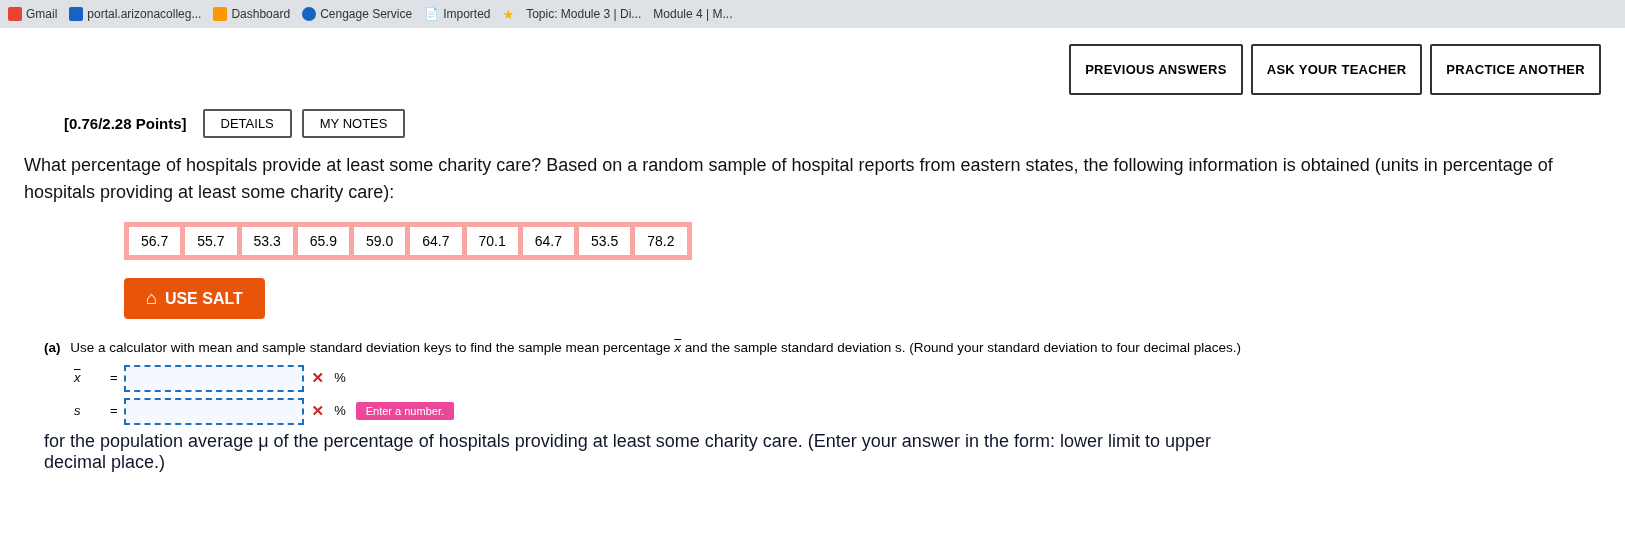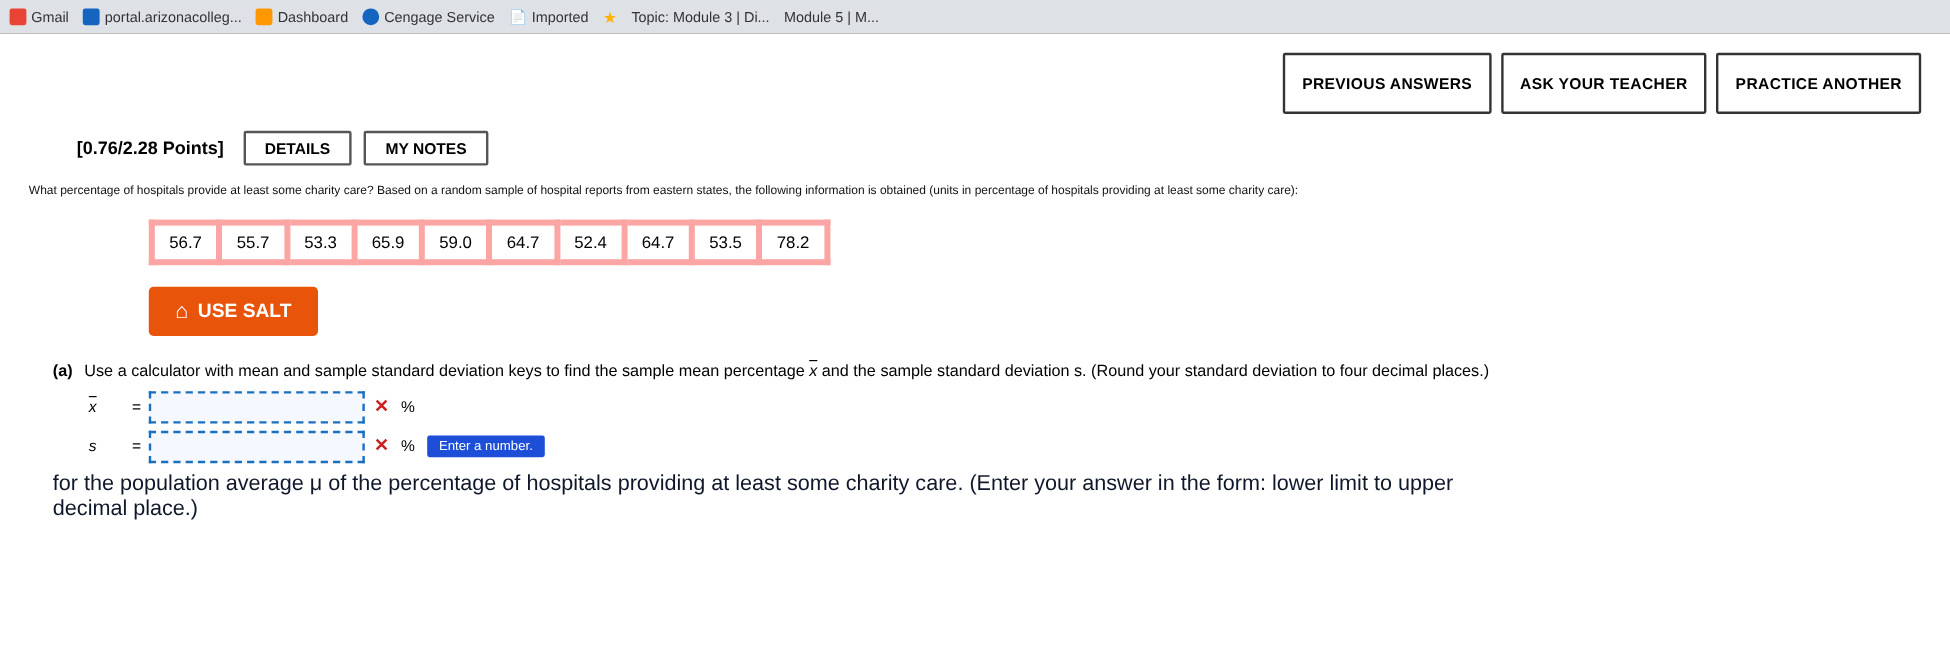--- a/index.html
+++ b/index.html
@@ -77,28 +77,28 @@
       font-size: 15px;
       font-weight: bold;
       margin-right: 6px;
       margin-left: 40px;
     }
     .detail-btn {
       border: 2px solid #555;
       background: #fff;
       padding: 5px 16px;
       font-size: 13px;
-      font-weight: bold;
+      font-weight: normal;
       cursor: pointer;
       border-radius: 2px;
     }
 
     
     .question-text {
-      font-size: 10px;
+      font-size: 18px;
       line-height: 1.5;
       margin-bottom: 16px;
       color: #111;
     }
 
     
     .data-table {
       border-collapse: collapse;
       margin-left: 100px;
       margin-bottom: 18px;
@@ -180,21 +180,21 @@
     }
     .x-close {
       color: #cc2222;
       font-size: 15px;
       font-weight: bold;
       cursor: pointer;
       margin-left: 2px;
     }
 
     .enter-number-btn {
-      background: #1d4ed8;
+      background: #ec4899;
       color: #fff;
       border: none;
       padding: 3px 10px;
       font-size: 11px;
       cursor: pointer;
       border-radius: 2px;
       margin-left: 4px;
     }
 
     
@@ -234,21 +234,21 @@
     <div style="font-size:12px;">📄</div>
     <span>Imported</span>
   </div>
   <div class="tab-item">
     <span class="favicon-star">★</span>
   </div>
   <div class="tab-item">
     <span>Topic: Module 3 | Di...</span>
   </div>
   <div class="tab-item">
-    <span>Module 5 | M...</span>
+    <span>Module 4 | M...</span>
   </div>
 </div>
 
 <div class="main-content">
 
   <div class="action-buttons">
     <button class="action-btn">PREVIOUS ANSWERS</button>
     <button class="action-btn">ASK YOUR TEACHER</button>
     <button class="action-btn">PRACTICE ANOTHER</button>
   </div>
@@ -263,21 +263,21 @@
 
   <table class="data-table">
     <tbody>
       <tr>
         <td>56.7</td>
         <td>55.7</td>
         <td>53.3</td>
         <td>65.9</td>
         <td>59.0</td>
         <td>64.7</td>
-        <td>52.4</td>
+        <td>70.1</td>
         <td>64.7</td>
         <td>53.5</td>
         <td>78.2</td>
       </tr>
     </tbody>
   </table>
 
   <button class="use-salt-btn">
     <span class="salt-icon">⌂</span>
     <span>USE SALT</span>

